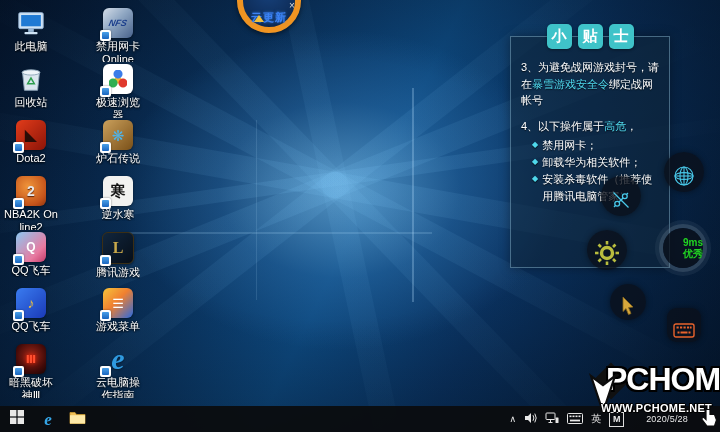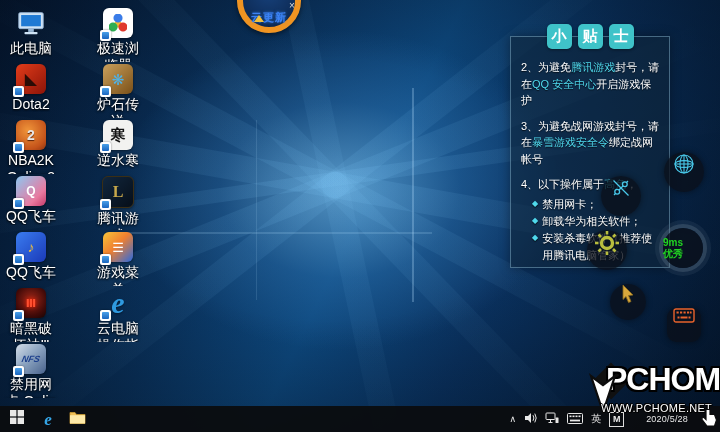--- a/index.html
+++ b/index.html
@@ -24,21 +24,21 @@
   .frame-v2{position:absolute;left:256px;top:120px;width:1px;height:180px;background:rgba(185,225,255,.14);}
   .frame-h{position:absolute;left:118px;top:232px;width:314px;height:2px;background:rgba(185,225,255,.18);}
   .vig{position:absolute;inset:0;background:radial-gradient(ellipse at 46% 44%,rgba(0,0,0,0) 38%,rgba(2,10,22,.55) 100%);}
 
   
   .desktop-grid{position:absolute;left:3px;top:6px;width:174px;height:394px;
     display:flex;flex-flow:column wrap;z-index:3;}
   .icon-cell{width:56px;height:56px;display:flex;flex-direction:column;align-items:center;padding-top:2px;box-sizing:border-box;}
   .tile{width:30px;height:30px;border-radius:6px;position:relative;display:flex;align-items:center;justify-content:center;
     box-shadow:0 1px 3px rgba(0,0,0,.45);overflow:visible;flex:none;}
-  .icon-label{font-size:14px;color:#fff;text-align:center;line-height:1.2;margin-top:2px;max-width:54px;max-height:22px;
+  .icon-label{font-size:11px;color:#fff;text-align:center;line-height:1.2;margin-top:2px;max-width:54px;max-height:22px;
     overflow:hidden;word-break:break-all;text-shadow:0 1px 2px rgba(0,0,0,.95),0 0 3px rgba(0,0,0,.7);}
   .tile-badge{position:absolute;left:-3px;bottom:-3px;width:11px;height:11px;background:#fff;border-radius:2px;
     display:flex;align-items:center;justify-content:center;box-shadow:0 0 2px rgba(0,0,0,.5);}
   .tile-badge-in{width:7px;height:7px;border-radius:1px;background:linear-gradient(#4aa0e8,#1a66c0);}
   .tg{font-weight:bold;}
   .tile--this-pc,.tile--recycle-bin{background:transparent;box-shadow:none;border-radius:0;}
   .tile--ie{background:transparent;box-shadow:none;}
   .tile--ie .tg{font-family:"Liberation Serif",serif;font-style:italic;font-size:30px;color:#2f9ae0;line-height:1;
     text-shadow:0 1px 2px rgba(0,0,0,.4);}
   .tile--nfs{background:linear-gradient(135deg,#d4dde8,#8ea6c2 45%,#48628c);}
@@ -88,21 +88,21 @@
     display:flex;align-items:center;justify-content:center;box-shadow:0 1px 3px rgba(0,0,0,.4);}
   .tips-body{padding:22px 9px 4px 10px;}
   .tip{font-size:11px;line-height:1.5;color:#fff;margin:0 0 9px;text-shadow:0 1px 1px rgba(0,0,0,.7);}
   .tip:last-of-type{margin-bottom:3px;}
   .hl{color:#4fd8ec;}
   .tip-bullet{display:flex;font-size:11px;color:#fff;line-height:1.55;padding-left:11px;text-shadow:0 1px 1px rgba(0,0,0,.7);}
   .diam{color:#4fd8ec;margin-right:4px;font-size:8px;padding-top:2px;}
 
   
   .fbtn{position:absolute;border-radius:50%;background:rgba(10,16,26,.78);z-index:6;
-    display:flex;align-items:flex-start;justify-content:center;box-shadow:0 0 6px rgba(0,0,0,.45);}
+    display:flex;align-items:flex-end;justify-content:center;box-shadow:0 0 6px rgba(0,0,0,.45);}
   .fbtn-globe{left:664px;top:152px;width:40px;height:40px;}
   .fbtn-disconnect{left:601px;top:176px;width:40px;height:40px;}
   .fbtn-gear{left:587px;top:230px;width:40px;height:40px;}
   .fbtn-latency{left:663px;top:228px;width:40px;height:40px;flex-direction:column;
     box-shadow:0 0 0 4px rgba(100,120,140,.32),0 0 0 8px rgba(80,100,120,.18);}
   .lat-v{font-size:10px;font-weight:bold;color:#21d421;line-height:1.15;}
   .fbtn-cursor{left:610px;top:284px;width:36px;height:36px;}
   .fbtn-keyboard{left:667px;top:308px;width:34px;height:34px;border-radius:9px;}
 
   
@@ -120,21 +120,21 @@
     align-items:center;justify-content:center;}
   .tray-date{font-size:9px;letter-spacing:.2px;margin-left:14px;}
 
   
   .watermark{position:absolute;inset:0;z-index:10;pointer-events:none;}
   .wm-diamond{position:absolute;left:598px;top:368px;width:26px;height:26px;background:#101010;transform:rotate(45deg);}
   .wm-logo{position:absolute;left:606px;top:361px;font-size:32px;font-weight:bold;letter-spacing:-1px;color:#fff;
     white-space:nowrap;
     text-shadow:-2px 0 #000,2px 0 #000,0 -2px #000,0 2px #000,-2px -2px #000,2px 2px #000,-2px 2px #000,2px -2px #000;}
   .wm-arrow{position:absolute;left:586px;top:370px;}
-  .wm-url{position:absolute;left:601px;top:402px;font-size:11px;font-weight:normal;color:#fff;letter-spacing:.3px;white-space:nowrap;
+  .wm-url{position:absolute;left:601px;top:402px;font-size:11px;font-weight:bold;color:#fff;letter-spacing:.3px;white-space:nowrap;
     text-shadow:-1px 0 #000,1px 0 #000,0 -1px #000,0 1px #000,1px 1px #000,-1px -1px #000;}
   .wm-hand{position:absolute;left:699px;top:408px;}
 </style>
 </head>
 <body>
 
 <div id="screen">
 
   <div class="wallpaper">
     <div class="glow"></div>
@@ -157,20 +157,30 @@
           <svg width="30" height="30" viewBox="0 0 32 32">
             <rect x="3" y="5" width="26" height="17" rx="1.5" fill="#cfe3f5" stroke="#9ab8d6"></rect>
             <rect x="5.5" y="7.5" width="21" height="12" fill="#1f7ad4"></rect>
             <rect x="13" y="22" width="6" height="3.5" fill="#9ab8d6"></rect>
             <rect x="9" y="25.5" width="14" height="2.5" rx="1" fill="#cfe3f5"></rect>
           </svg>
         </div>
         <div class="icon-label">此电脑</div>
       </div>
       <div class="icon-cell">
+        <div class="tile tile--recycle-bin">
+          <svg width="30" height="30" viewBox="0 0 32 32">
+            <path d="M7 9 L25 9 L23 28 L9 28 Z" fill="#dbe6ef" stroke="#8fa6ba"></path>
+            <ellipse cx="16" cy="9" rx="9.5" ry="2.8" fill="#eef4f9" stroke="#8fa6ba"></ellipse>
+            <path d="M12.5 21 l3.5 -6 3.5 6 z" fill="none" stroke="#2e9e4f" stroke-width="1.6"></path>
+          </svg>
+        </div>
+        <div class="icon-label">回收站</div>
+      </div>
+      <div class="icon-cell">
         <div class="tile tile--dota2">
           <span class="tg">◣</span>
           <div class="tile-badge">
             <span class="tile-badge-in"></span>
           </div>
         </div>
         <div class="icon-label">Dota2</div>
       </div>
       <div class="icon-cell">
         <div class="tile tile--nba2k">
@@ -279,21 +289,20 @@
   <div class="cloud-tri"></div>
   <div class="cloud-close">×</div>
 
   <div class="tips">
     <div class="tips-title">
         <span class="tsq">小</span>
         <span class="tsq">贴</span>
         <span class="tsq">士</span>
       </div>
     <div class="tips-body">
-        <p class="tip"><span>2、为避免</span><span class="hl">腾讯游戏</span><span>封号，请在</span><span class="hl">QQ 安全中心</span><span>开启游戏保护</span></p>
         <p class="tip"><span>3、为避免战网游戏封号，请在</span><span class="hl">暴雪游戏安全令</span><span>绑定战网帐号</span></p>
         <p class="tip"><span>4、以下操作属于</span><span class="hl">高危</span><span>，</span></p>
         <div class="tip-bullet">
           <span class="diam">◆</span>
           <span>禁用网卡；</span>
         </div>
         <div class="tip-bullet">
           <span class="diam">◆</span>
           <span>卸载华为相关软件；</span>
         </div>

